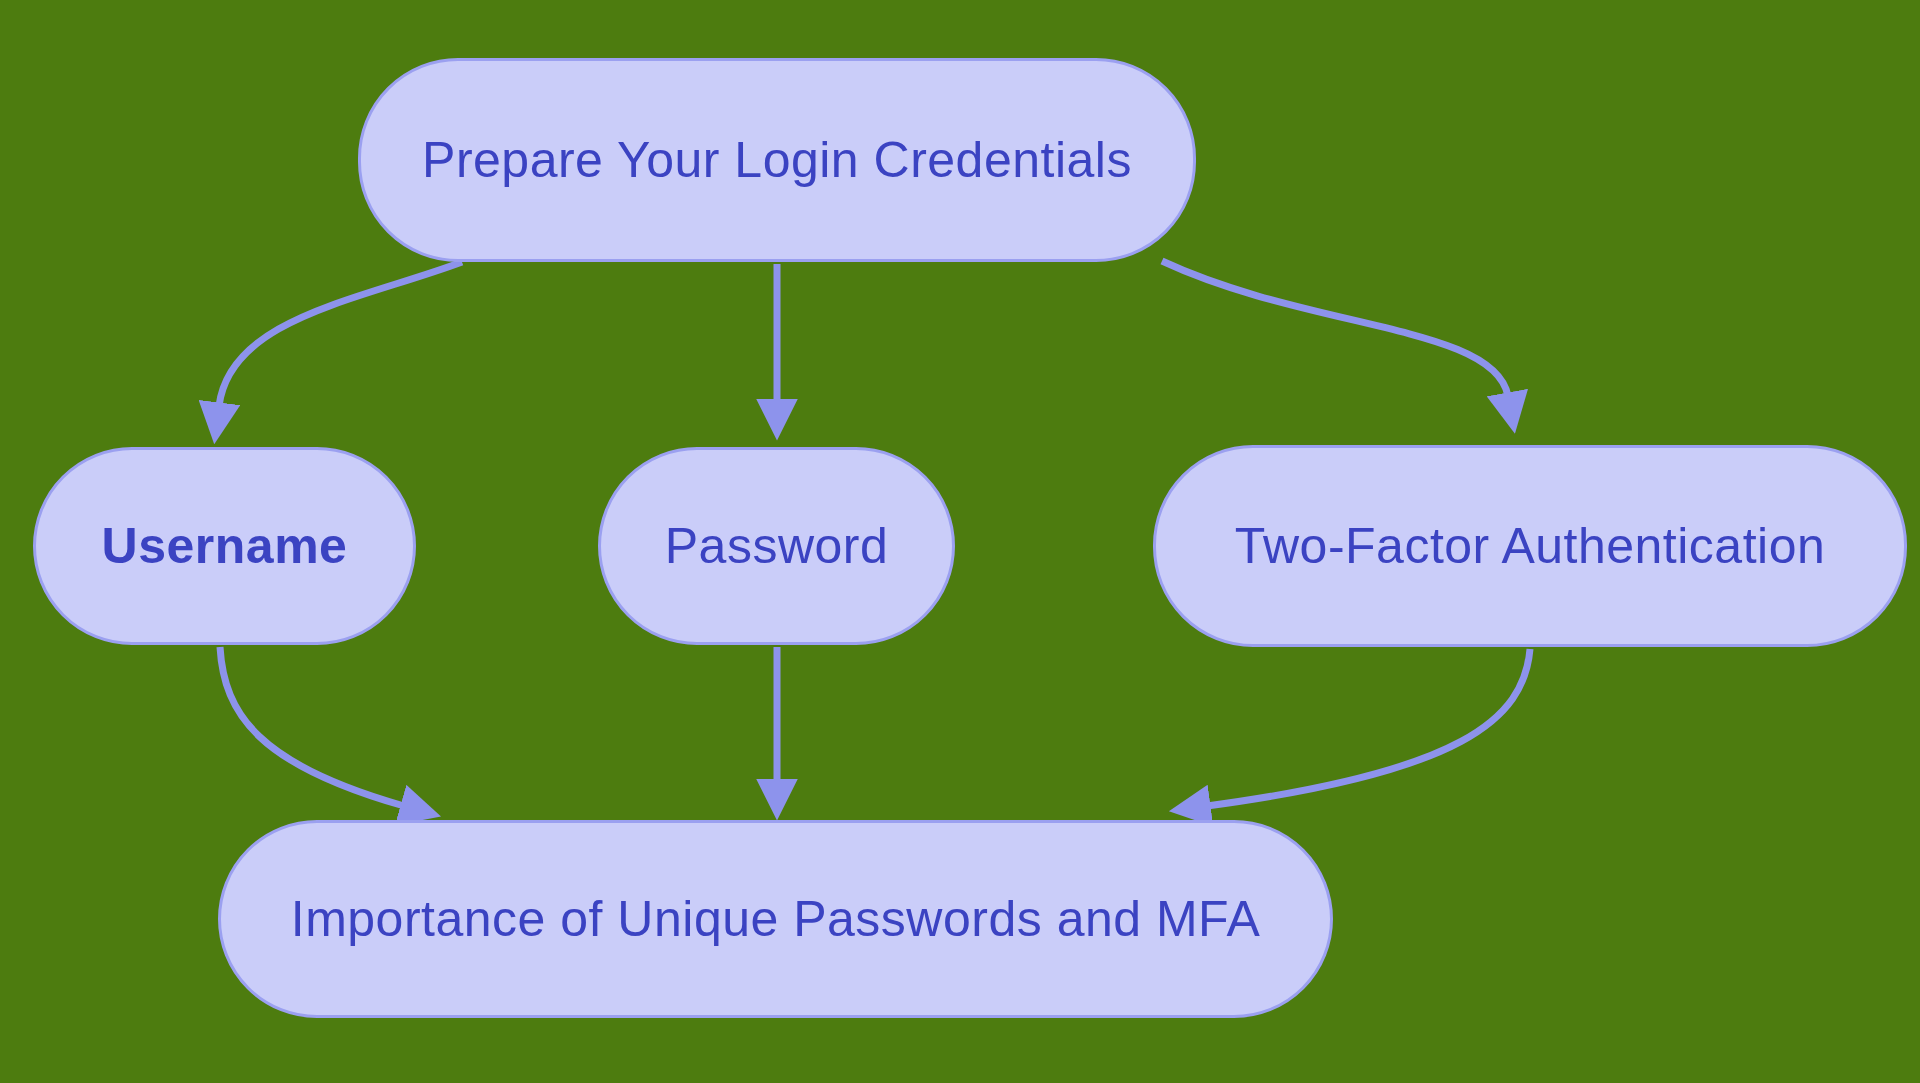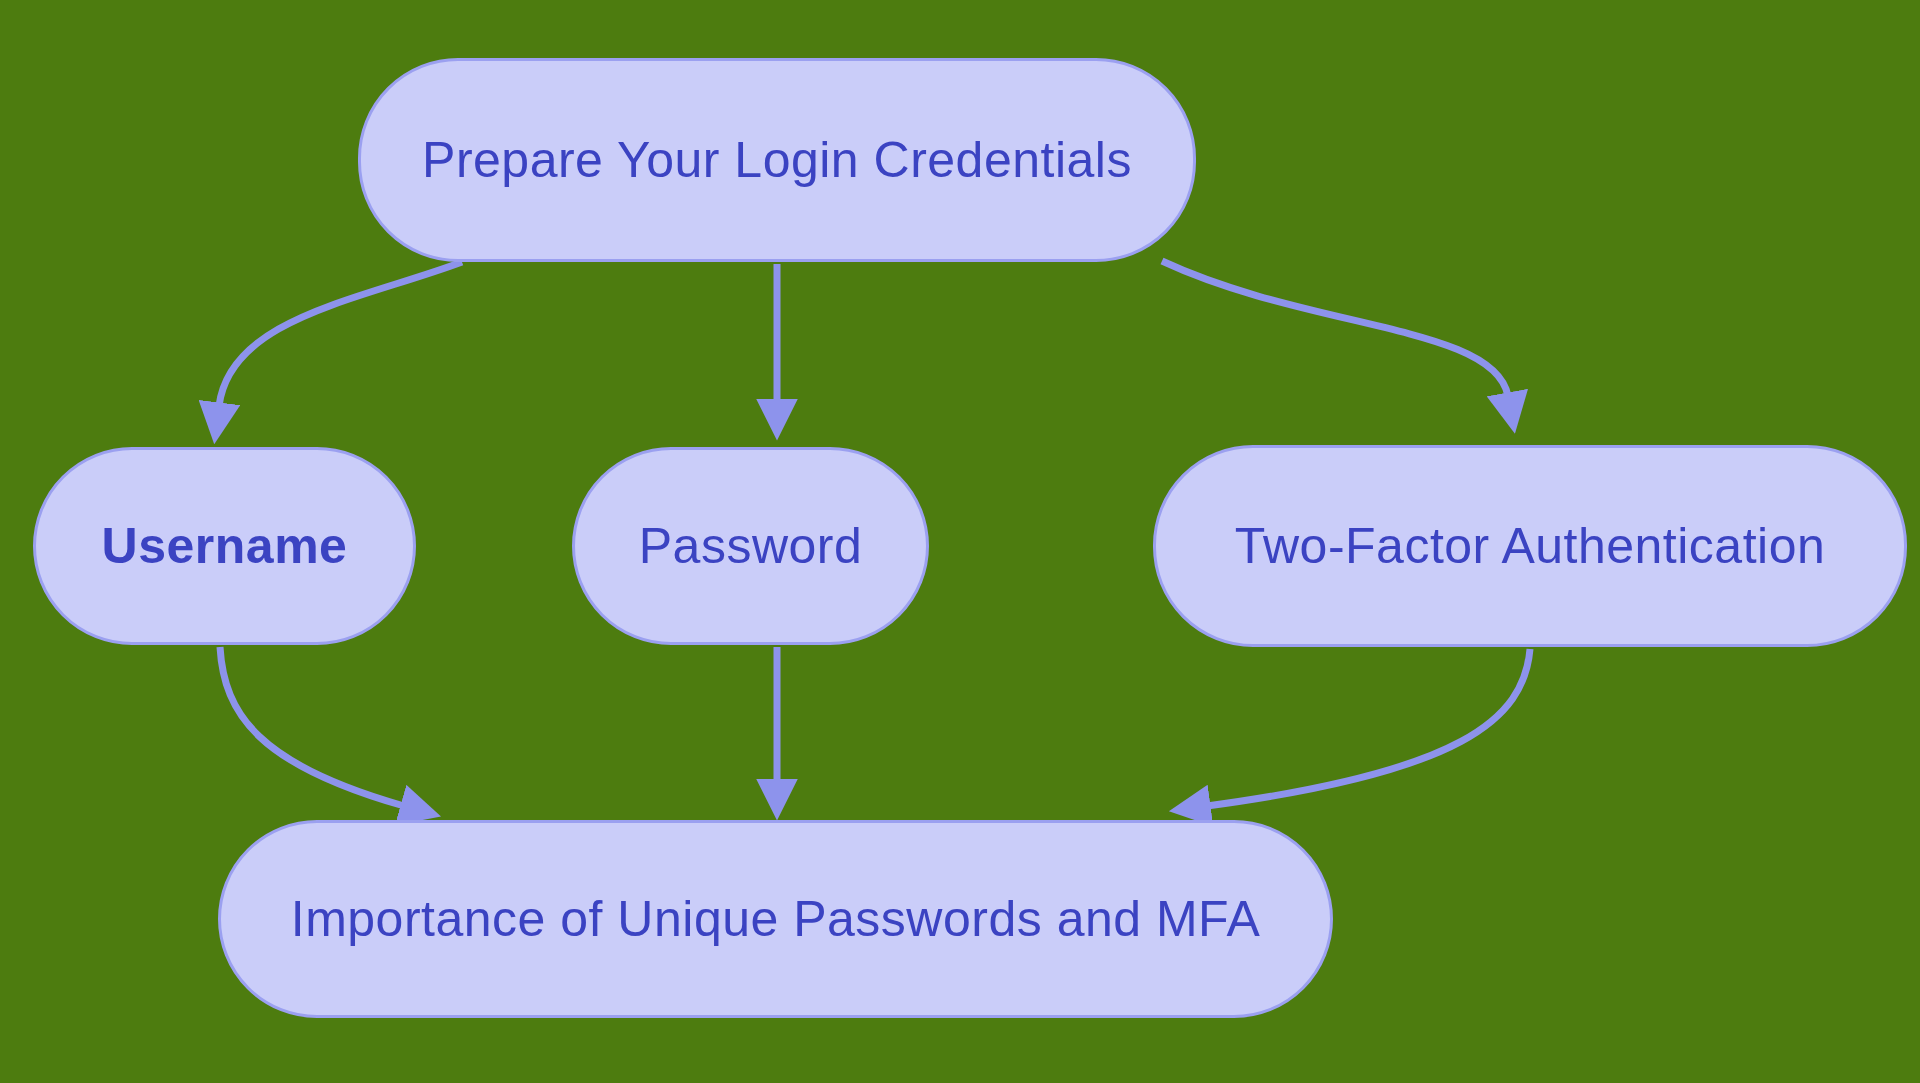--- a/index.html
+++ b/index.html
@@ -33,21 +33,21 @@
     justify-content: center;
     text-align: center;
     color: #3b43c2;
     font-size: 50px;
     font-weight: 400;
     letter-spacing: 0.5px;
     line-height: 1.1;
   }
   .node-prepare    { left: 358px;  top: 58px;  width: 838px;  height: 204px; }
   .node-username   { left: 33px;   top: 447px; width: 383px;  height: 198px; font-weight: bold; }
-  .node-password   { left: 572px;  top: 447px; width: 357px;  height: 198px; }
+  .node-password   { left: 598px;  top: 447px; width: 357px;  height: 198px; }
   .node-twofactor  { left: 1153px; top: 445px; width: 754px;  height: 202px; }
   .node-importance { left: 218px;  top: 820px; width: 1115px; height: 198px; }
 
   .edge {
     fill: none;
     stroke: #8d93ec;
     stroke-width: 7;
     stroke-linecap: butt;
   }
 </style>

